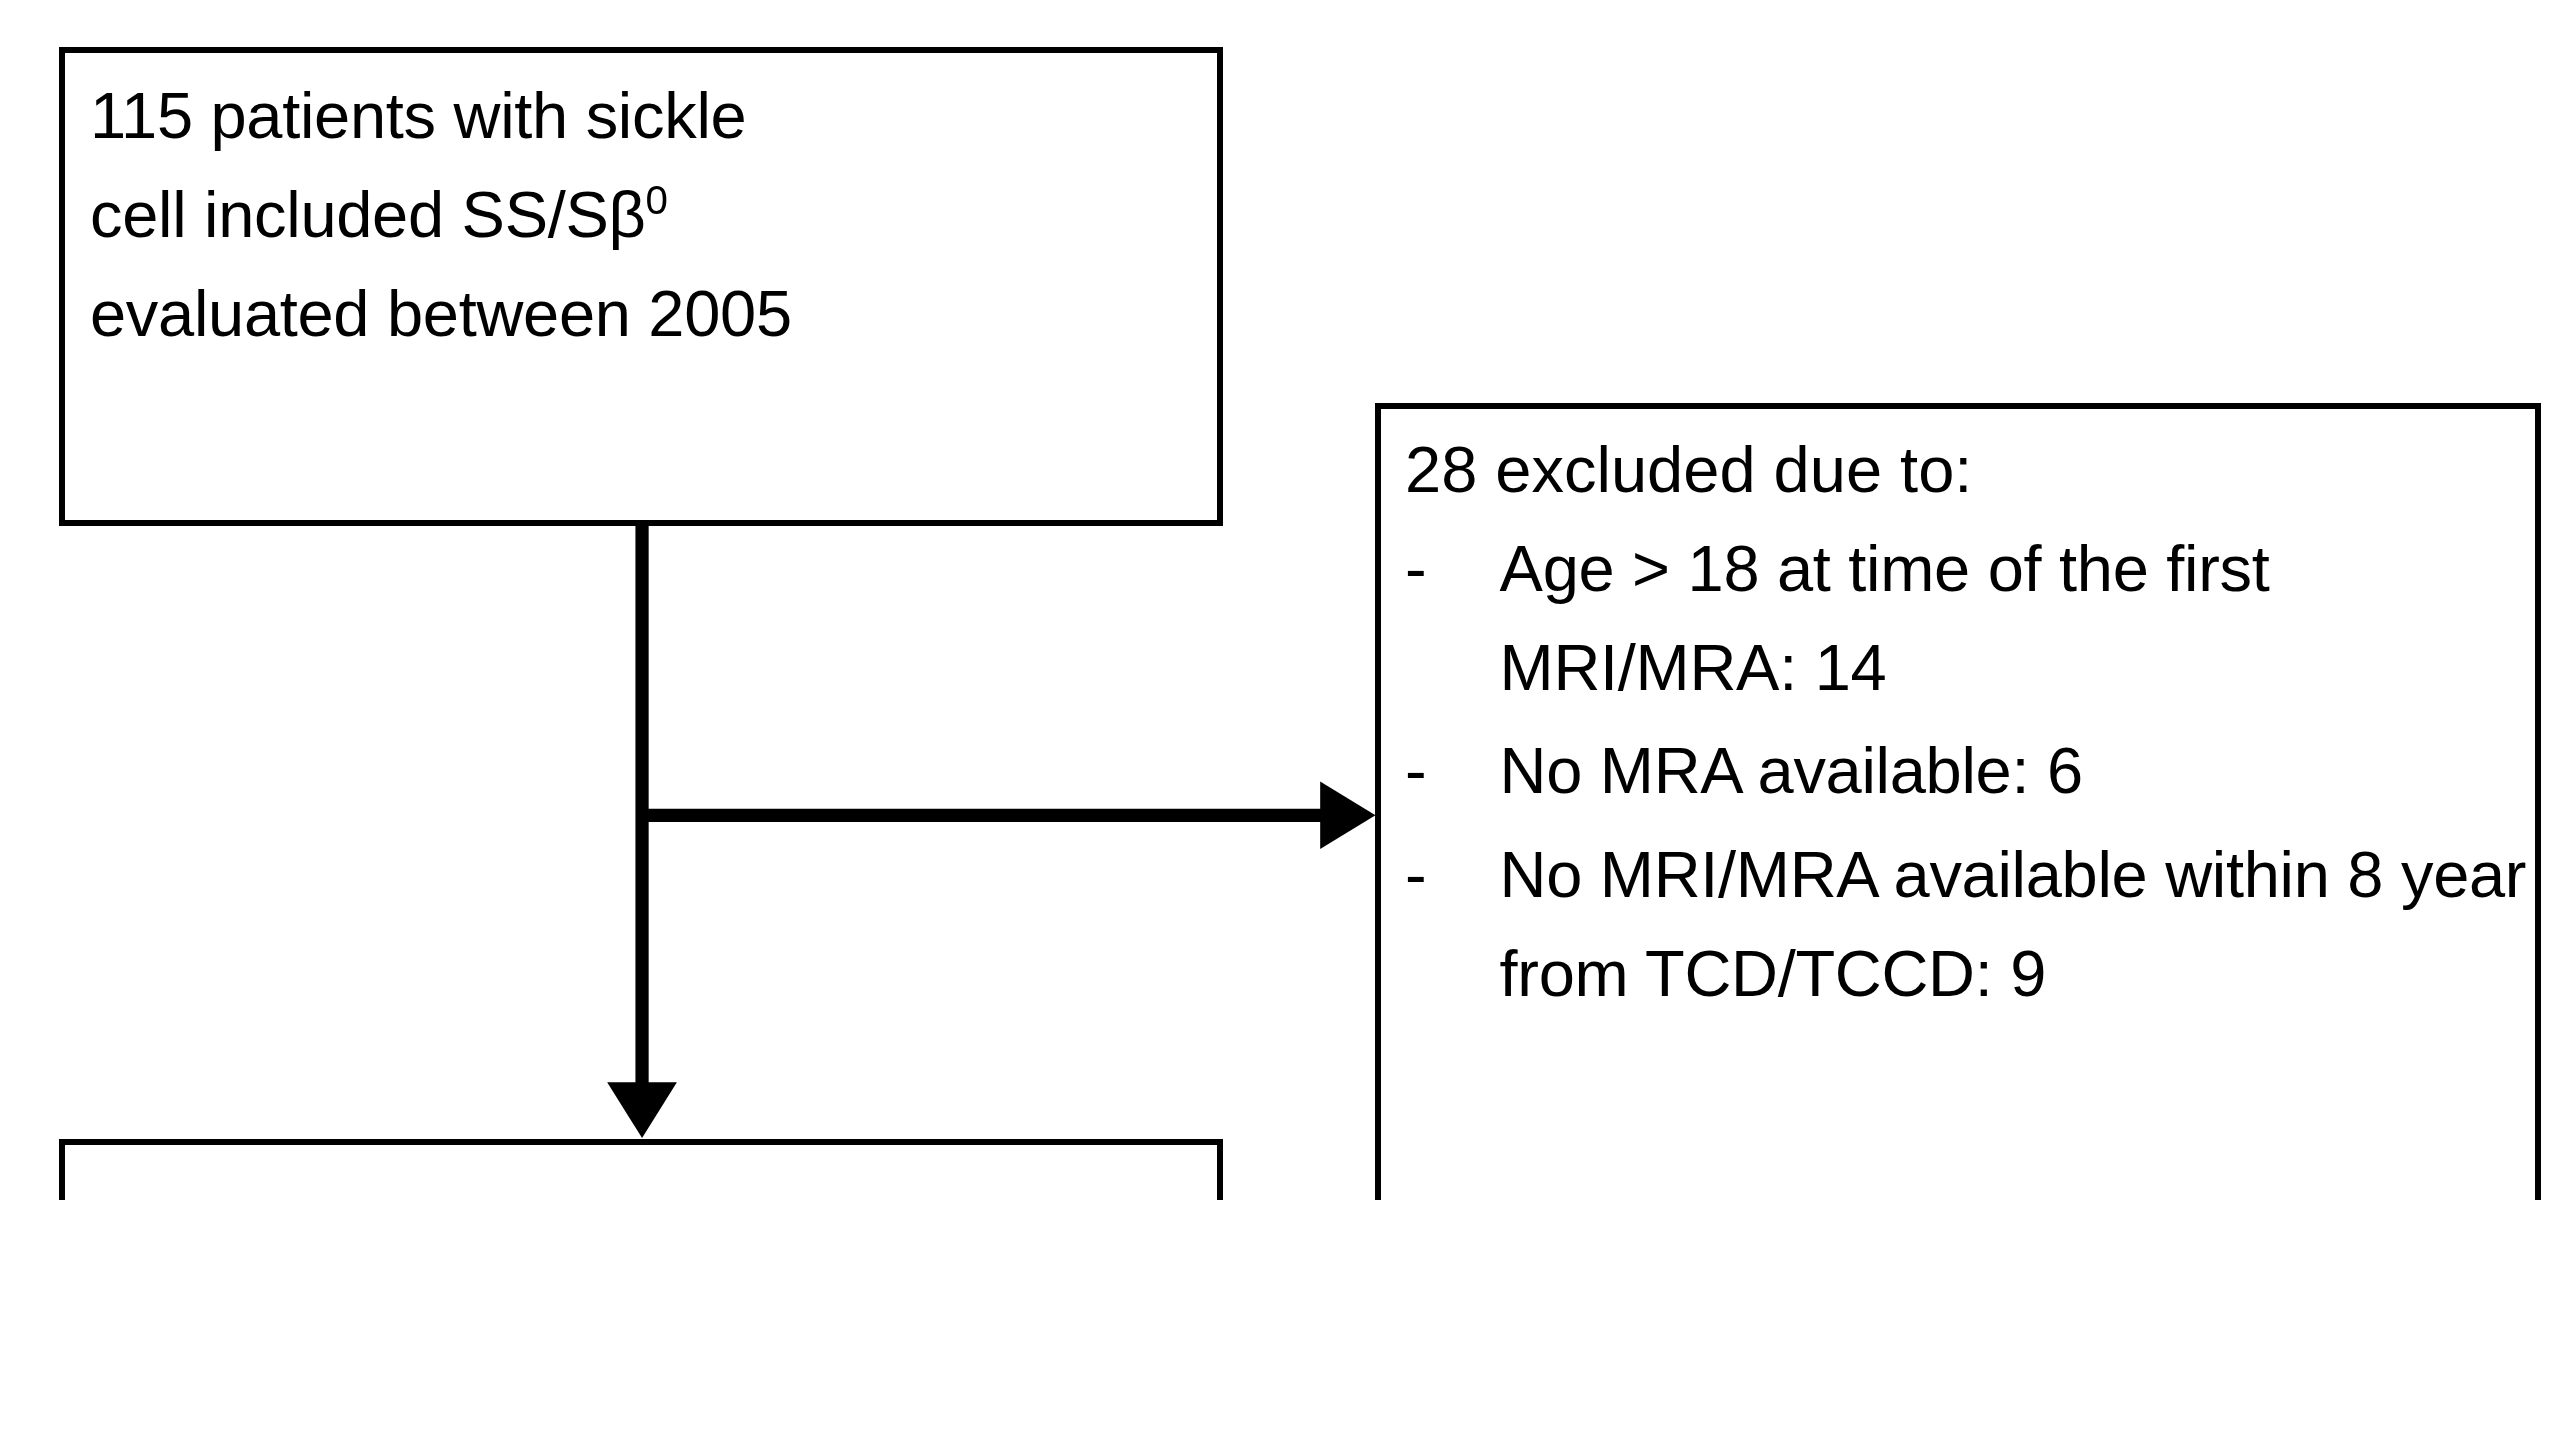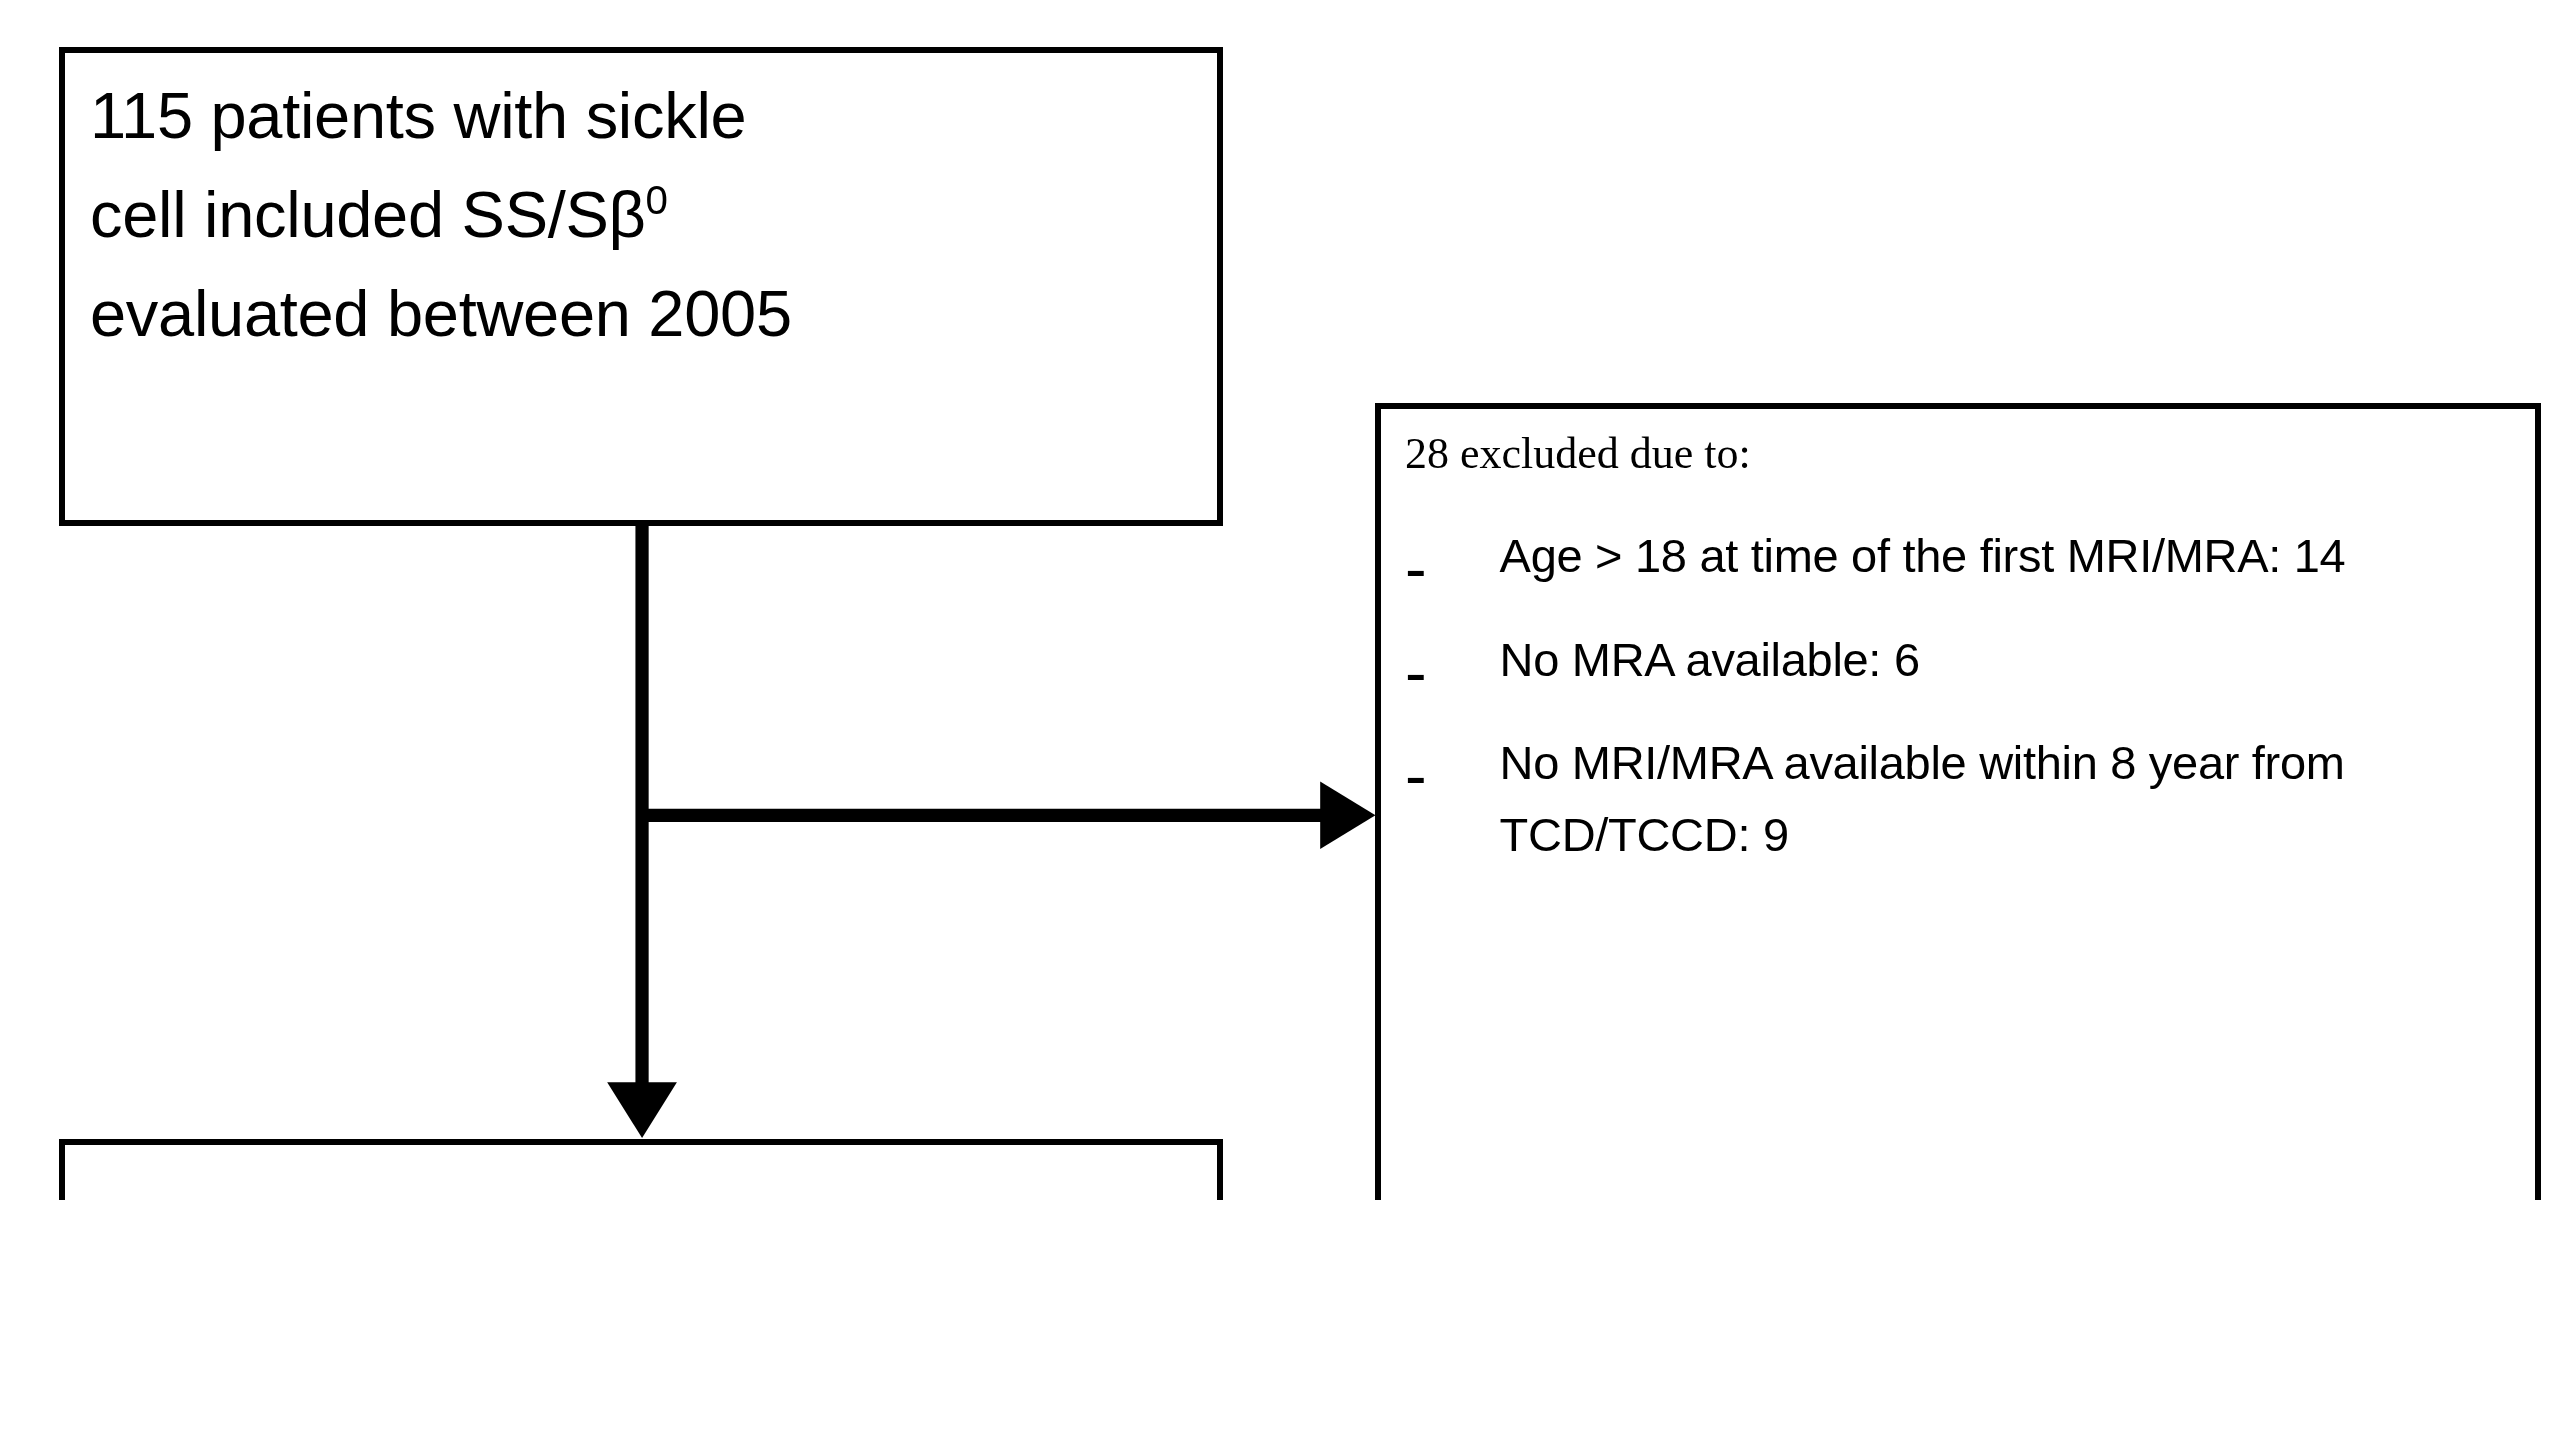--- a/index.html
+++ b/index.html
@@ -50,24 +50,23 @@
   #box-excluded {
     left: 1375px;
     top: 403px;
     width: 1166px;
     height: 821px;
   }
   #excluded-heading {
     position: absolute;
     left: 24px;
     top: 12px;
-    font-size: 44px;
+    font-size: 65px;
     line-height: 1.52;
     color: #000000;
-    font-family: Liberation Serif, serif;
   }
   #excluded-list {
     position: absolute;
     left: 21.6px;
     top: 111px;
     width: 1124px;
   }
   .excl-item {
     display: flex;
     align-items: flex-start;
@@ -78,21 +77,21 @@
     width: 97px;
     font-size: 65px;
     line-height: 1.52;
     color: #000000;
     text-align: left;
     padding-left: 2.4px;
     box-sizing: border-box;
   }
   .excl-label {
     flex: 1 1 auto;
-    font-size: 47px;
+    font-size: 65px;
     line-height: 1.52;
     color: #000000;
     letter-spacing: -0.3px;
   }
 
   
   #box-included {
     left: 59px;
     top: 1139px;
     width: 1164px;

